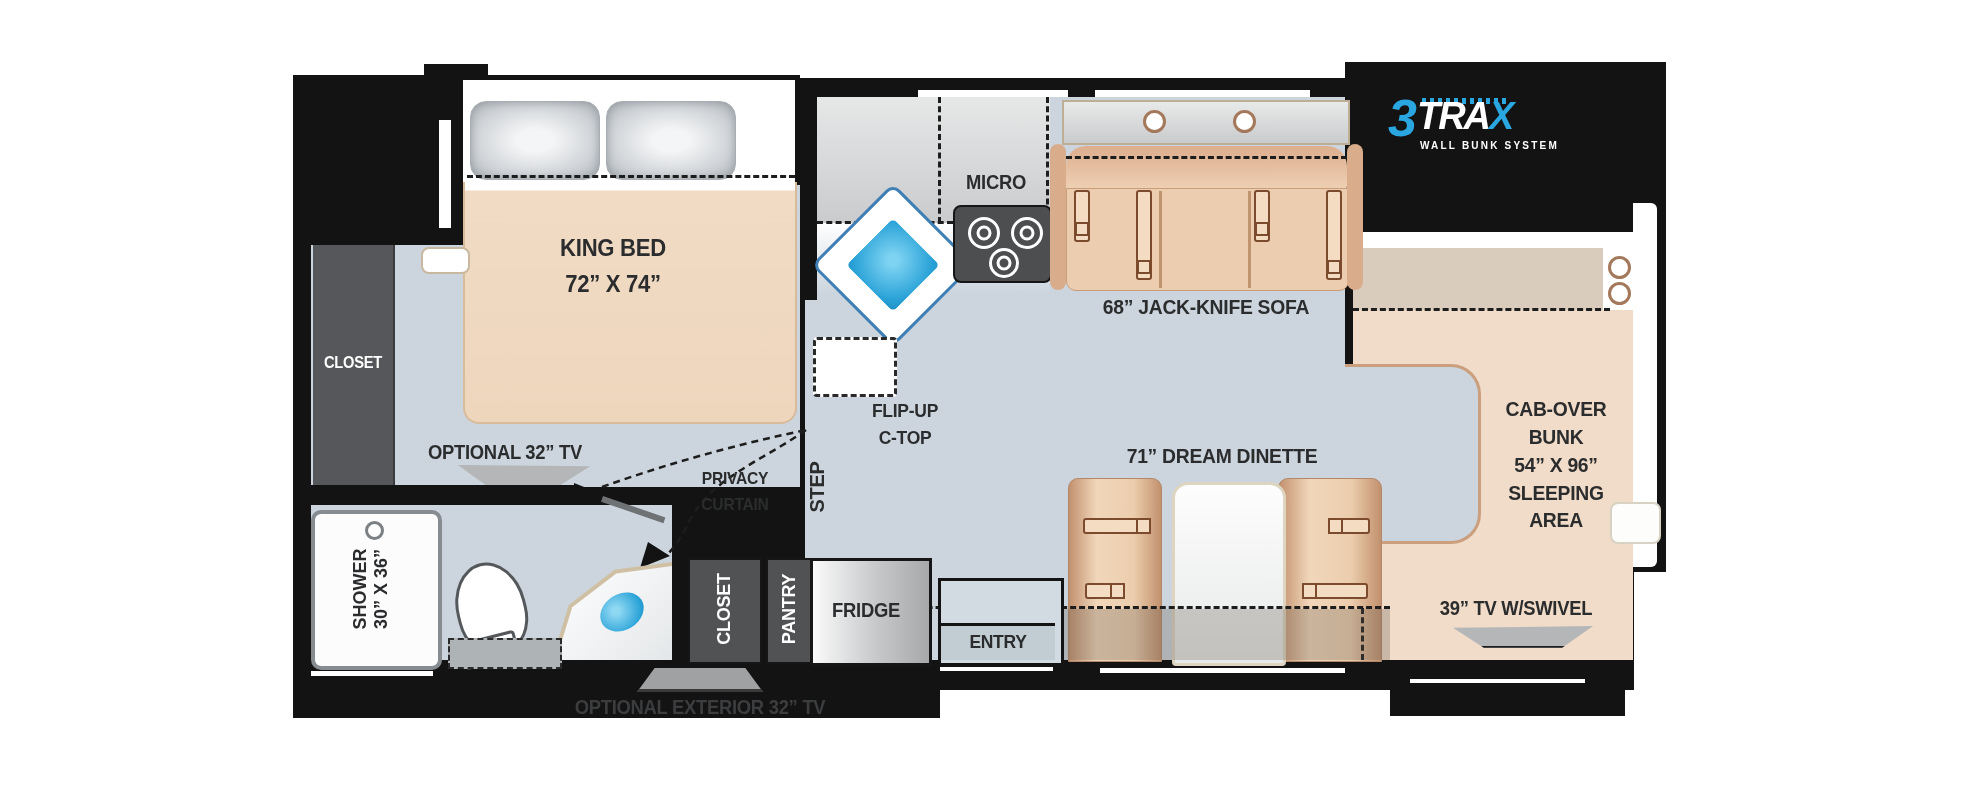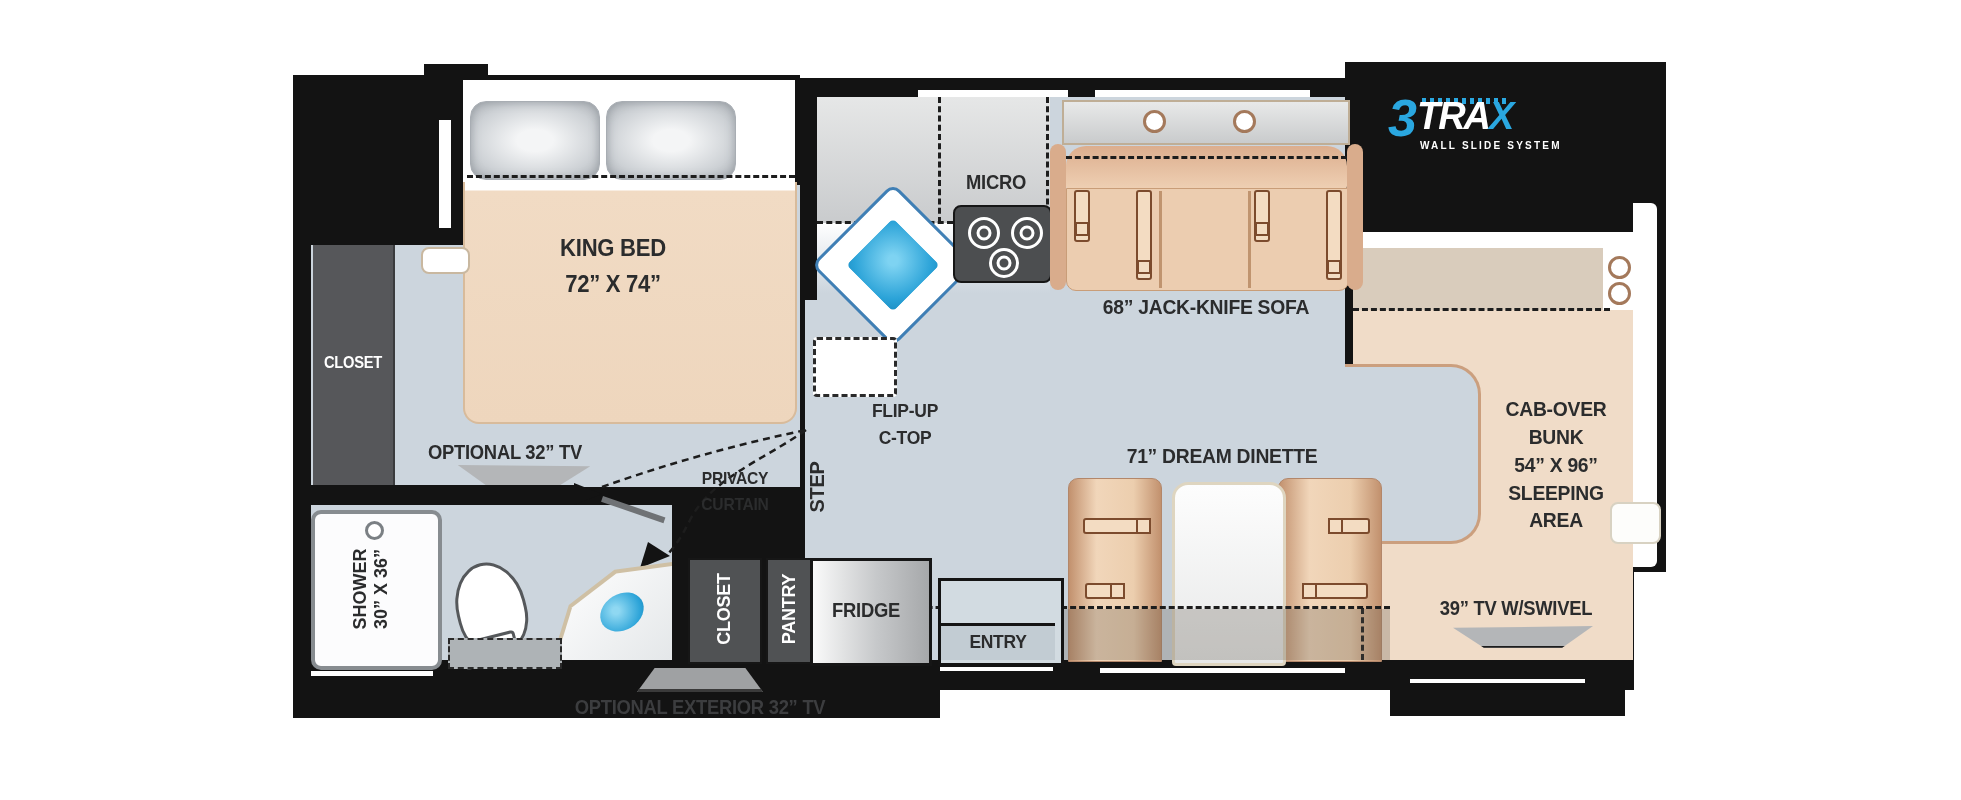--- a/index.html
+++ b/index.html
@@ -203,16 +203,16 @@
   <div class="abs" style="left:637px;top:668px;width:126px;height:21px;background:#9fa1a3;border-bottom:3px solid #3a3a3a;clip-path:polygon(0% 100%,14% 0%,86% 0%,100% 100%);"></div>
   <div class="lbl" style="left:700px;top:707px;font-size:20px;color:#3c3d3f;">OPTIONAL EXTERIOR 32” TV</div>
 
   <div class="abs" style="left:1388px;top:96px;width:130px;height:60px;">
     <div class="abs" style="left:34px;top:2px;width:88px;height:6px;background:repeating-linear-gradient(90deg,#2aa7e0 0 4px,#131313 4px 8px);"></div>
     <div class="abs" style="left:0;top:0px;display:flex;align-items:flex-start;font-style:italic;font-weight:700;">
       <span style="color:#2aa7e0;font-size:52px;line-height:.85;">3</span>
         <span style="color:#ffffff;font-size:38px;line-height:1.1;letter-spacing:-2px;">TRA</span>
         <span style="color:#2aa7e0;font-size:38px;line-height:1.1;">X</span>
     </div>
-    <div style="position:absolute;left:32px;top:44px;color:#ffffff;font-size:10px;font-weight:700;letter-spacing:2.2px;white-space:nowrap;">WALL SLIDE SYSTEM</div>
+    <div style="position:absolute;left:32px;top:44px;color:#ffffff;font-size:10px;font-weight:700;letter-spacing:2.2px;white-space:nowrap;">WALL BUNK SYSTEM</div>
   </div>
 
 </div>
 
 </body></html>

